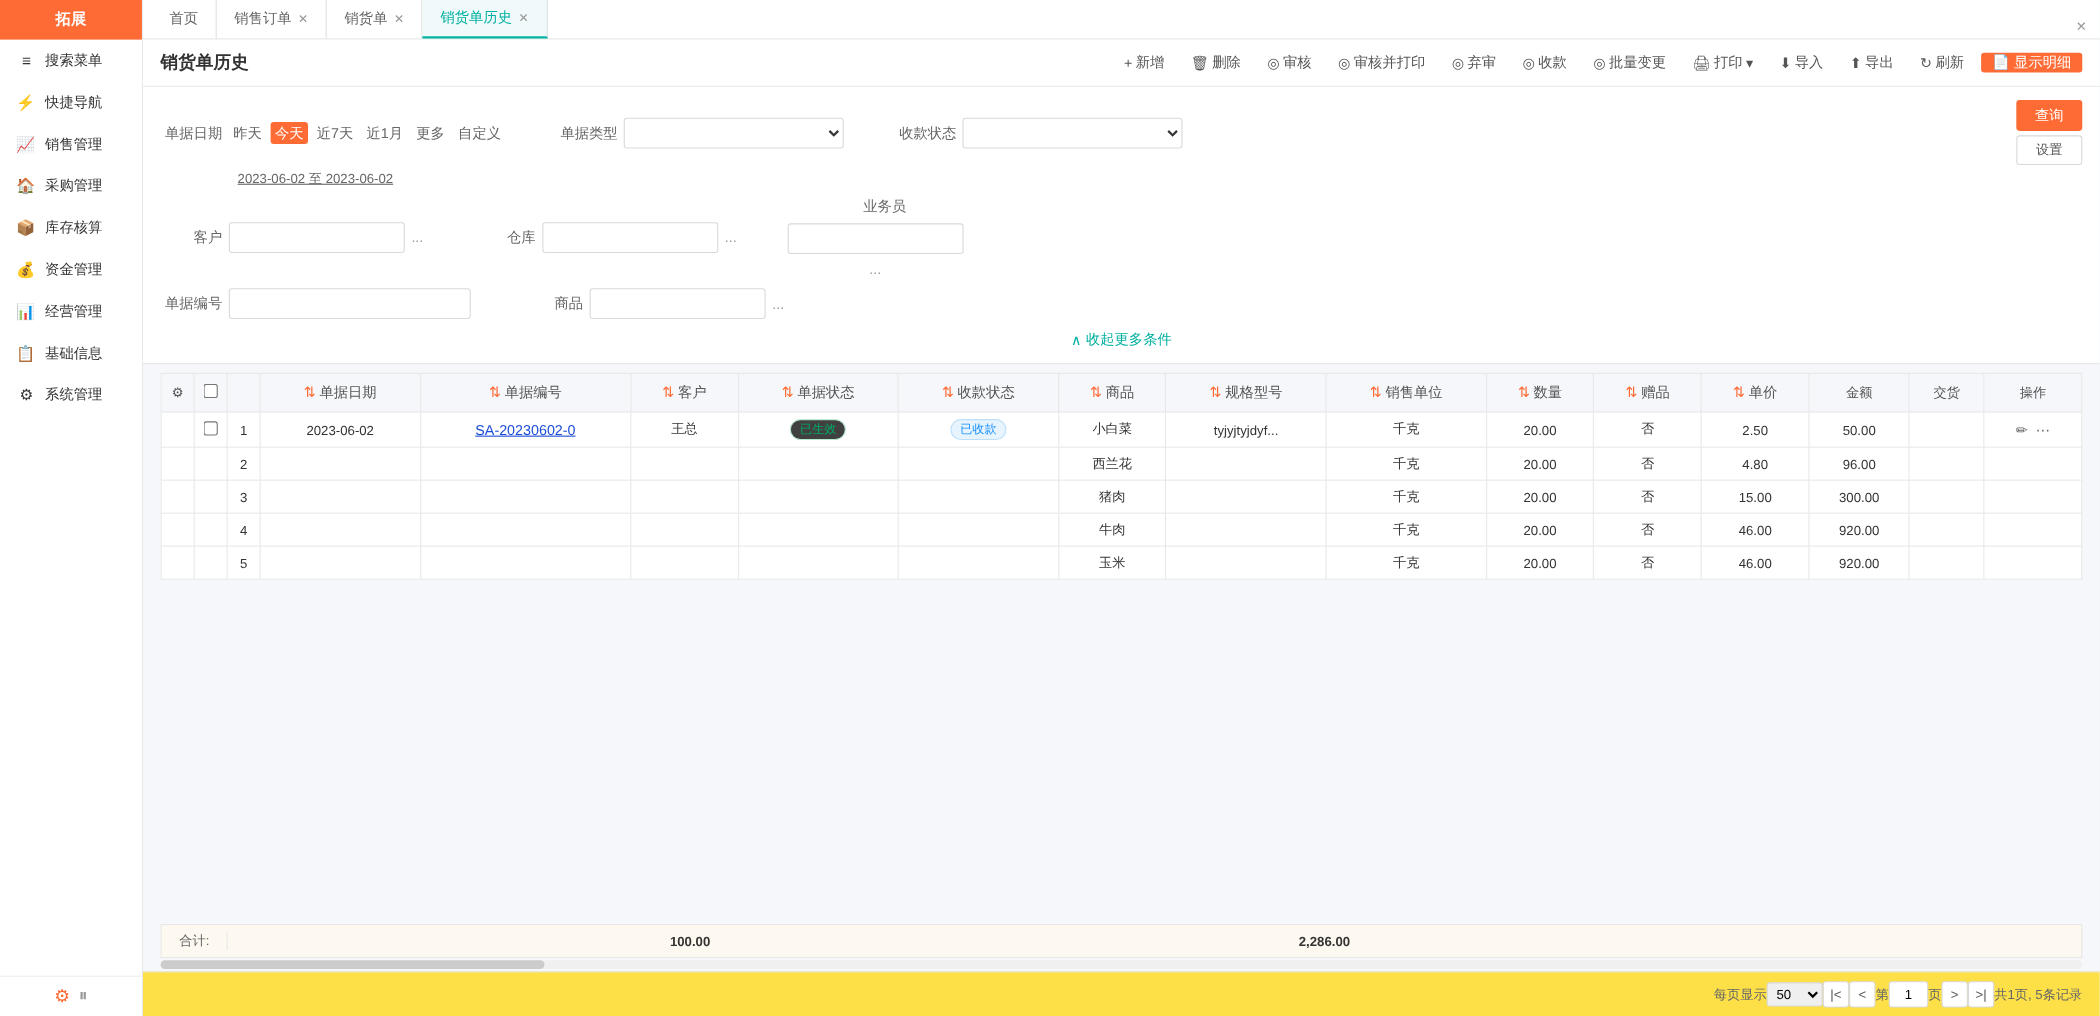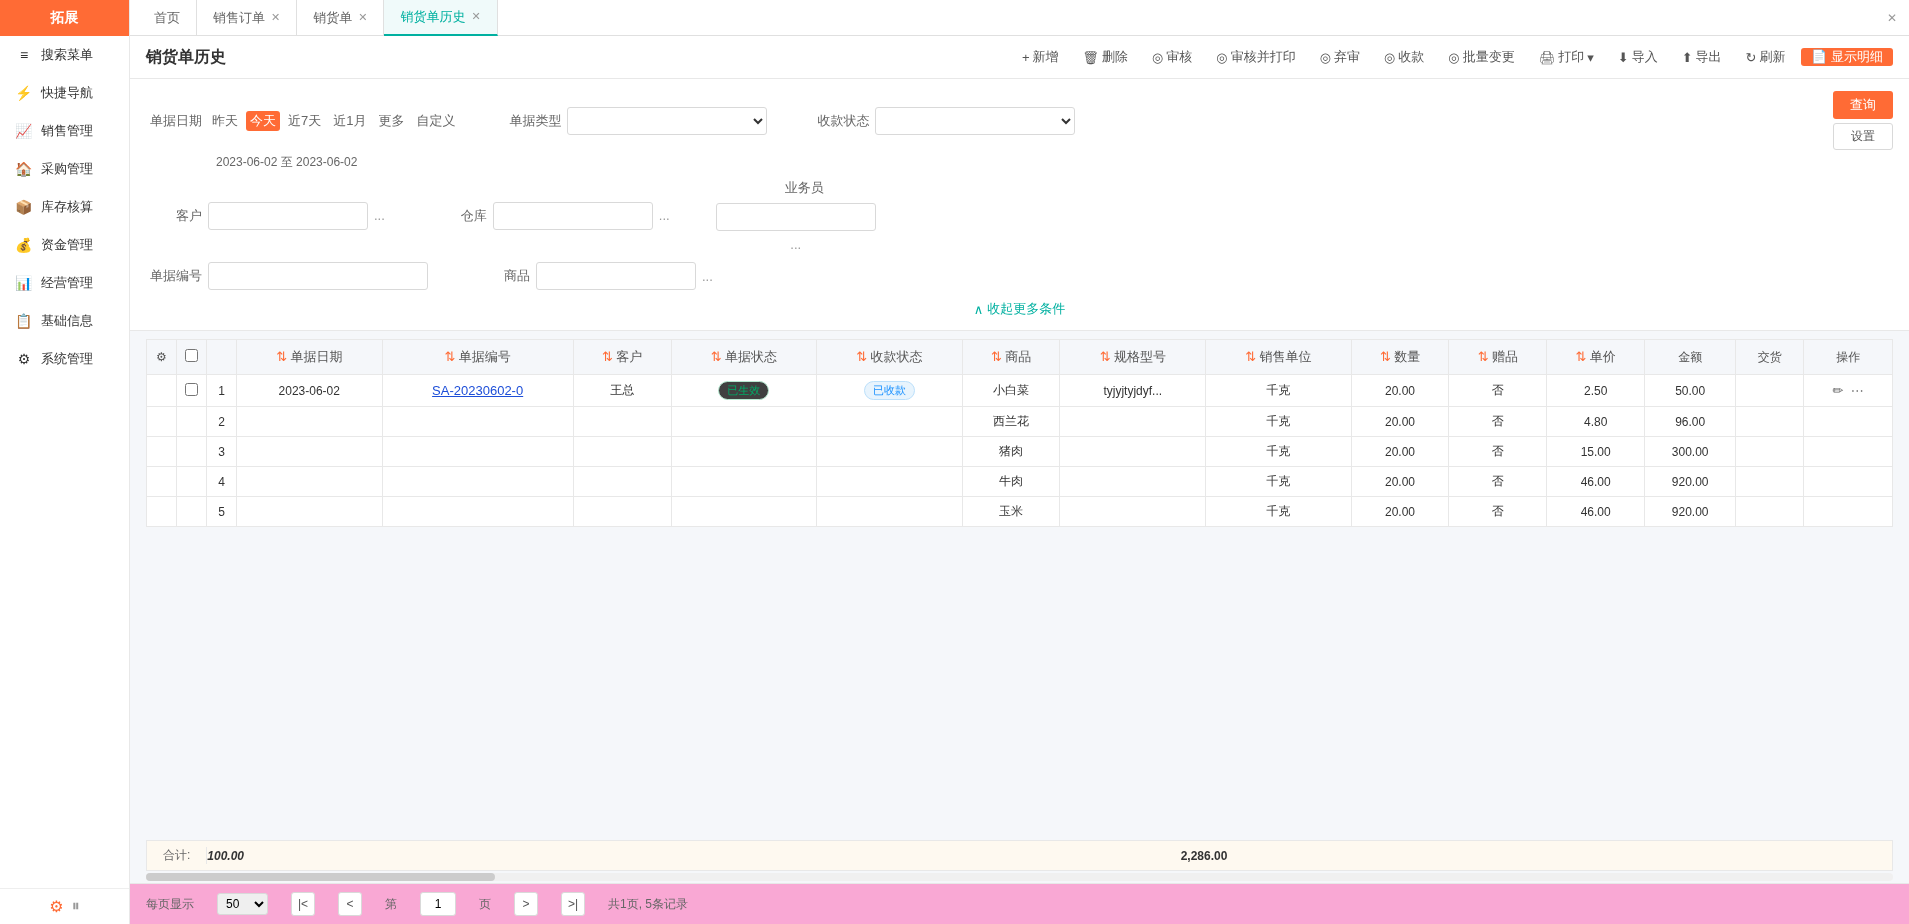--- a/index.html
+++ b/index.html
@@ -9,21 +9,21 @@
     .sidebar { width: 130px; background: #fff; border-right: 1px solid #e8e8e8; display: flex; flex-direction: column; height: 100%; }
     .sidebar-top { background: #ff6b35; height: 36px; display: flex; align-items: center; justify-content: center; color: #fff; font-size: 14px; font-weight: bold; }
     .sidebar-item { display: flex; align-items: center; padding: 10px 12px; cursor: pointer; color: #333; gap: 8px; border-left: 3px solid transparent; }
     .sidebar-icon { width: 18px; height: 18px; display: flex; align-items: center; justify-content: center; font-size: 14px; }
     .sidebar-bottom { margin-top: auto; border-top: 1px solid #eee; padding: 8px; display: flex; gap: 8px; justify-content: center; }
 
     
     .main { flex: 1; display: flex; flex-direction: column; overflow: hidden; }
 
     
-    .tabs-bar { background: #fff; border-bottom: 1px solid #e0e0e0; display: flex; align-items: center; height: 36px; padding: 0 8px; }
+    .tabs-bar { background: #fff; border-bottom: 1px solid #e0e0e0; display: flex; align-items: flex-end; height: 36px; padding: 0 8px; }
     .tab { padding: 0 16px; height: 36px; display: flex; align-items: center; gap: 6px; cursor: pointer; color: #666; font-size: 13px; border-right: 1px solid #e0e0e0; }
     .tab.active { background: #f0fafa; color: #00b0a0; border-bottom: 2px solid #00b0a0; }
     .tab-close { font-size: 11px; color: #999; cursor: pointer; }
     .tabs-close-all { margin-left: auto; font-size: 12px; color: #999; cursor: pointer; padding: 4px; }
 
     
     .content { flex: 1; display: flex; flex-direction: column; overflow: hidden; background: #f5f7fa; }
 
     
     .page-header { background: #fff; padding: 8px 16px; border-bottom: 1px solid #e8e8e8; display: flex; align-items: center; justify-content: space-between; }
@@ -37,21 +37,21 @@
     .filter-area { background: #fff; padding: 12px 16px; border-bottom: 1px solid #e8e8e8; }
     .filter-row { display: flex; align-items: center; gap: 16px; margin-bottom: 10px; flex-wrap: wrap; }
     .filter-item { display: flex; align-items: center; gap: 6px; }
     .filter-label { color: #666; white-space: nowrap; min-width: 56px; text-align: right; }
     .filter-input { border: 1px solid #d9d9d9; border-radius: 3px; padding: 3px 8px; width: 160px; height: 28px; font-size: 12px; color: #333; }
     .filter-select { border: 1px solid #d9d9d9; border-radius: 3px; padding: 3px 8px; width: 200px; height: 28px; font-size: 12px; color: #333; background: #fff; }
     .filter-dots { color: #999; cursor: pointer; }
     .date-shortcuts { display: flex; align-items: center; gap: 4px; }
     .date-shortcut { font-size: 13px; color: #666; cursor: pointer; padding: 1px 4px; }
     .date-shortcut.active { background: #ff6b35; color: #fff; border-radius: 3px; }
-    .date-range { font-size: 12px; color: #666; margin-top: 15px; }
+    .date-range { font-size: 12px; color: #666; margin-top: 15px; text-decoration: underline; }
     .collapse-btn { display: flex; align-items: center; gap: 4px; color: #00b0a0; cursor: pointer; font-size: 12px; justify-content: center; margin-top: 4px; }
     .query-btn { background: #ff6b35; color: #fff; border: none; border-radius: 3px; padding: 5px 16px; font-size: 13px; cursor: pointer; }
     .setting-btn { border: 1px solid #d9d9d9; background: #fff; color: #555; border-radius: 3px; padding: 4px 12px; font-size: 12px; cursor: pointer; display: block; width: 60px; text-align: center; }
 
     
     .table-area { flex: 1; overflow: auto; padding: 8px 16px; }
     .data-table { width: 100%; border-collapse: collapse; background: #fff; border: 1px solid #e8e8e8; }
     .data-table th { background: #f5f7fa; border: 1px solid #e8e8e8; padding: 8px 6px; font-size: 12px; color: #555; text-align: center; white-space: nowrap; font-weight: normal; }
     .data-table td { border: 1px solid #e8e8e8; padding: 6px 6px; font-size: 12px; color: #333; text-align: center; white-space: nowrap; }
     .status-badge { display: inline-block; padding: 1px 8px; border-radius: 10px; font-size: 11px; }
@@ -62,21 +62,21 @@
     .settings-col { width: 30px; }
     .checkbox-col { width: 30px; }
 
     
     .summary-row { background: #fef9f0; border: 1px solid #e8e8e8; display: flex; align-items: center; padding: 6px 0; margin: 0 16px; }
     .summary-label { padding: 0 16px; color: #666; font-size: 12px; font-weight: normal; border-right: 1px solid #e8e8e8; }
     .summary-cells { display: flex; flex: 1; }
     .summary-cell { text-align: center; font-size: 12px; color: #333; font-weight: bold; }
 
     
-    .pagination { display: flex; align-items: center; justify-content: flex-start; padding: 8px 16px; gap: 23px; background: #f9a8d4; border-top: 1px solid #e8e8e8; }
+    .pagination { display: flex; align-items: center; justify-content: flex-end; padding: 8px 16px; gap: 0; background: #fde047; border-top: 1px solid #e8e8e8; }
     .pagination-label { color: #666; font-size: 12px; }
     .pagination-select { border: 1px solid #d9d9d9; border-radius: 3px; padding: 2px 4px; font-size: 12px; }
     .pagination-btn { border: 1px solid #d9d9d9; background: #fff; width: 24px; height: 24px; display: flex; align-items: center; justify-content: center; cursor: pointer; border-radius: 3px; font-size: 12px; color: #555; }
     .pagination-input { border: 1px solid #d9d9d9; border-radius: 3px; width: 36px; height: 24px; text-align: center; font-size: 12px; }
     .pagination-info { color: #666; font-size: 12px; }
 
     
     .scroll-area { overflow-x: auto; padding: 2px 16px; }
     .scroll-track { height: 8px; background: #f0f0f0; border-radius: 4px; }
   </style>
@@ -439,21 +439,21 @@
     <td></td>
     <td></td>
   </tr>
           </tbody>
       </table>
     </div>
 
     <div class="summary-row">
       <span class="summary-label">合计:</span>
       <div class="summary-cells">
-        <span class="summary-cell" style="flex:0 0 920px; text-align:left; padding-right:80px;font-style:italic;">100.00</span>
+        <span class="summary-cell" style="flex:0 0 920px; text-align:center; padding-right:80px;">100.00</span>
         <span class="summary-cell" style="flex:0 0 120px; text-align:right; padding-right:20px;">2,286.00</span>
       </div>
     </div>
 
     <div class="scroll-area">
       <div class="scroll-track">
         <div style="width:20%; height:8px; background:#ccc; border-radius:4px;"></div>
       </div>
     </div>
 

